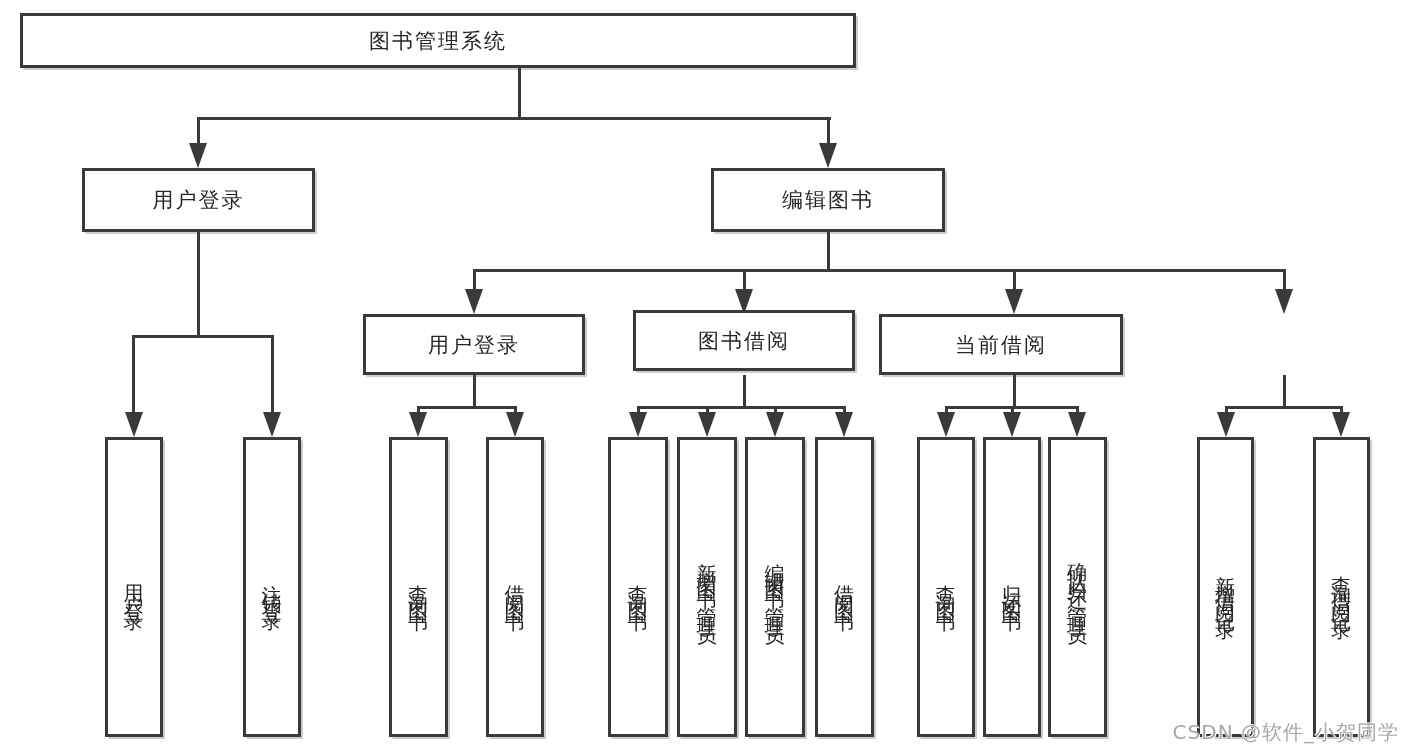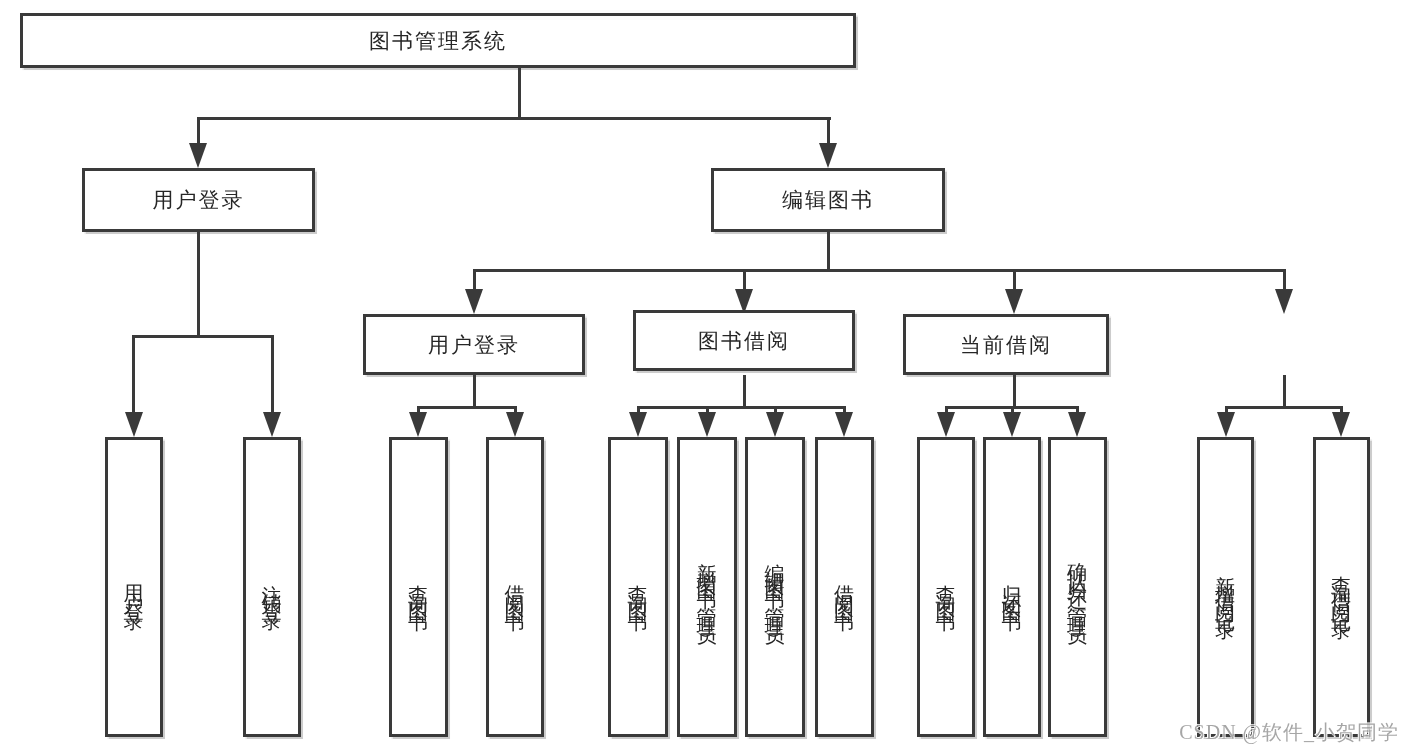--- a/index.html
+++ b/index.html
@@ -50,21 +50,20 @@
   }
   .watermark {
     position: absolute;
     right: 6px;
     bottom: 1px;
     font-size: 20px;
     letter-spacing: 1px;
     color: #a6a6a6;
     text-shadow: 1px 1px 0 #ffffff, -1px -1px 0 #ffffff;
     white-space: nowrap;
-    font-family: Liberation Serif, serif;
   }
 </style>
 </head>
 <body>
 
 <div class="canvas">
 
   <div class="box h" style="left:20px; top:13px; width:836px; height:55px">图书管理系统</div>
 
   <div class="vline" style="left:518px; top:68px;  height:52px"></div>
@@ -90,21 +89,21 @@
   <div class="arrow" style="left:465px;  top:289px"></div>
   <div class="vline" style="left:743px;  top:269px; height:24px"></div>
   <div class="arrow" style="left:735px;  top:289px"></div>
   <div class="vline" style="left:1013px; top:269px; height:24px"></div>
   <div class="arrow" style="left:1005px; top:289px"></div>
   <div class="vline" style="left:1283px; top:269px; height:24px"></div>
   <div class="arrow" style="left:1275px; top:289px"></div>
 
   <div class="box h" style="left:363px;  top:314px; width:222px; height:61px">用户登录</div>
   <div class="box h" style="left:633px;  top:310px; width:222px; height:61px">图书借阅</div>
-  <div class="box h" style="left:903px;  top:314px; width:206px; height:61px">当前借阅</div>
+  <div class="box h" style="left:879px;  top:314px; width:244px; height:61px">当前借阅</div>
 
   <div class="vline" style="left:473px; top:375px; height:34px"></div>
   <div class="hline" style="left:417px; top:406px; width:100px"></div>
   <div class="vline" style="left:417px; top:406px; height:10px"></div>
   <div class="arrow" style="left:409px; top:412px"></div>
   <div class="vline" style="left:514px; top:406px; height:10px"></div>
   <div class="arrow" style="left:506px; top:412px"></div>
 
   <div class="vline" style="left:743px; top:375px; height:34px"></div>
   <div class="hline" style="left:637px; top:406px; width:209px"></div>

